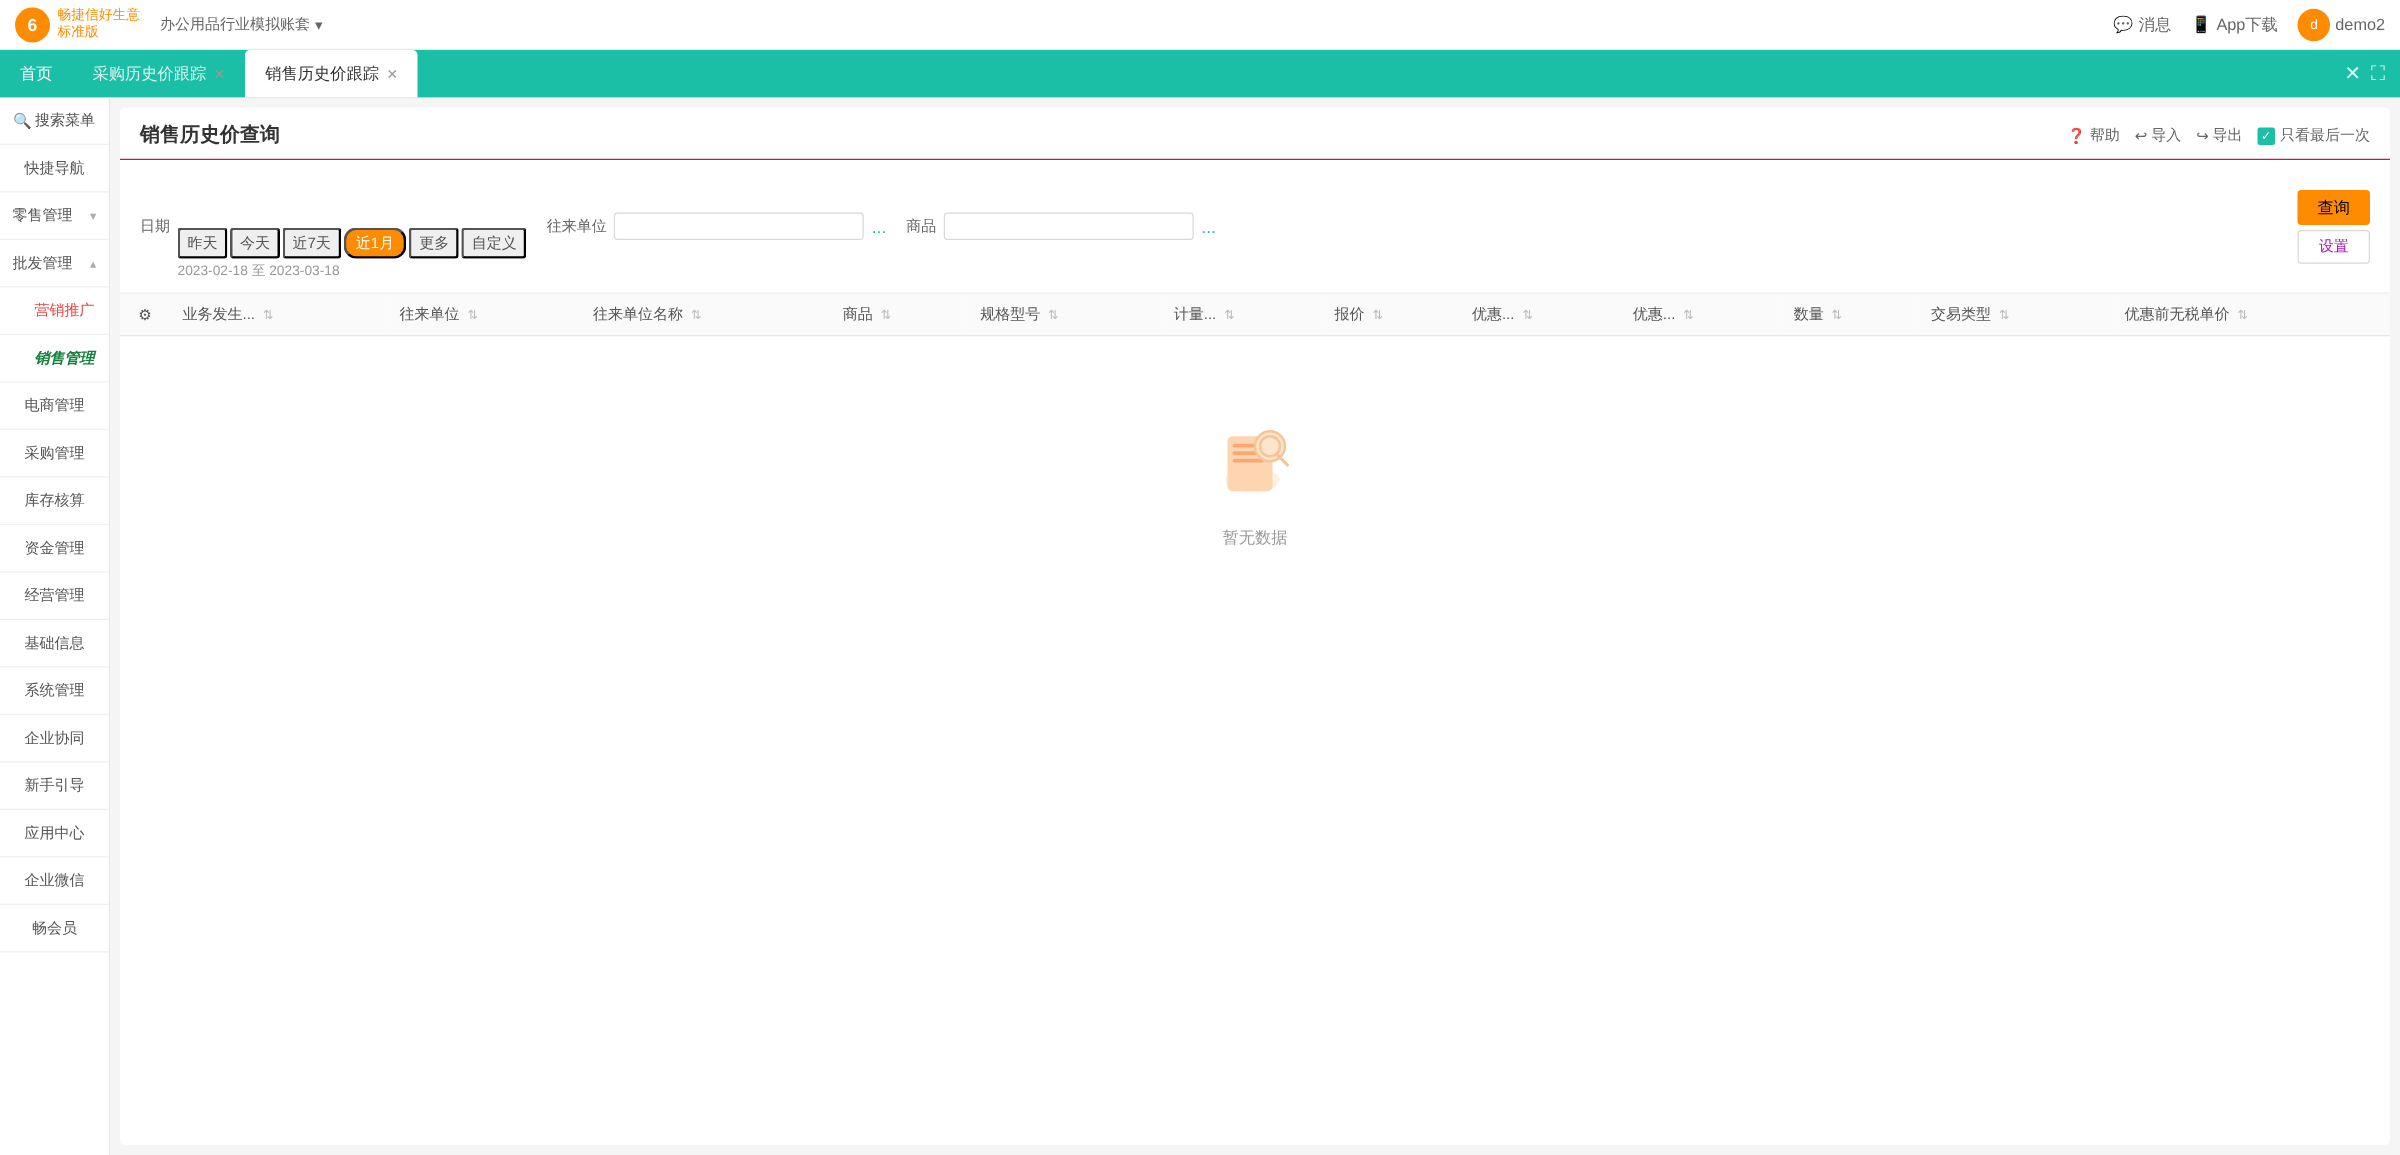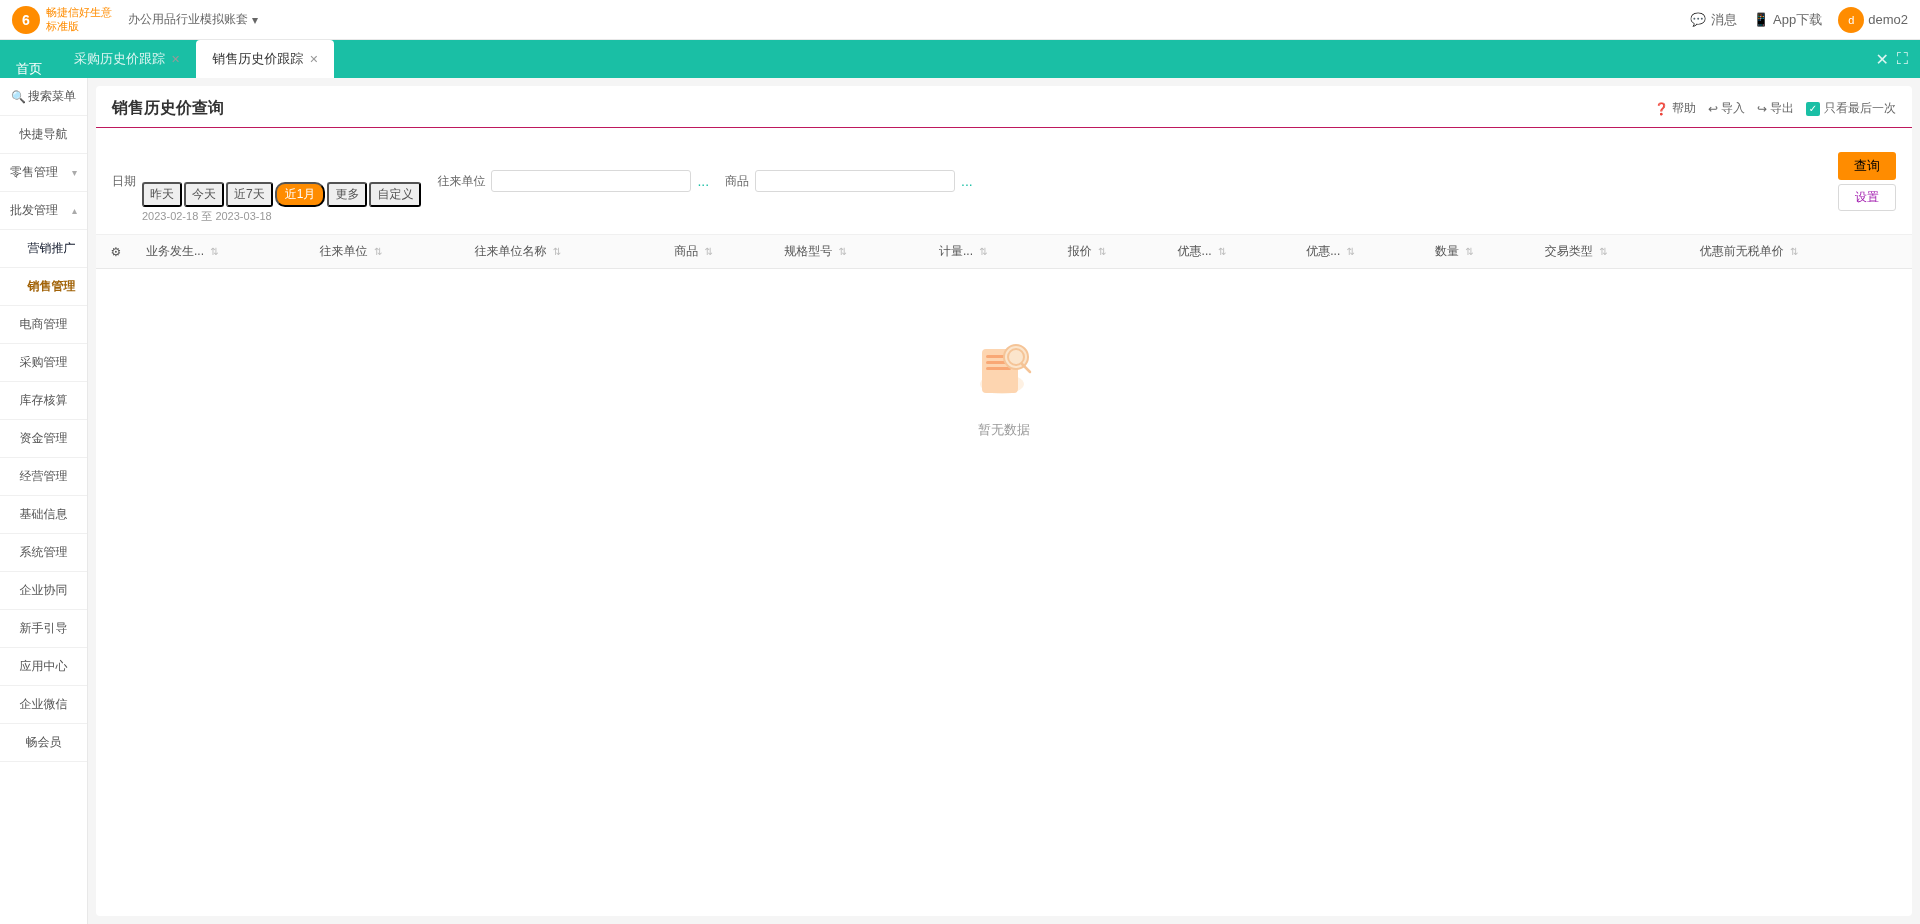--- a/index.html
+++ b/index.html
@@ -42,21 +42,21 @@
       color: rgba(255,255,255,0.85);
       position: relative;
       gap: 6px;
       white-space: nowrap;
     }
     .tab.active {
       background: white;
       color: #333;
       border-radius: 4px 4px 0 0;
     }
-    .tab.home { color: white; align-items: flex-end; }
+    .tab.home { color: white; }
     .tab-close { font-size: 11px; color: #999; cursor: pointer; }
     .tab.active .tab-close { color: #999; }
     .tab-bar-right { margin-left: auto; display: flex; align-items: center; gap: 8px; padding-right: 12px; }
     .tab-bar-right-btn { color: rgba(255,255,255,0.85); cursor: pointer; font-size: 16px; }
 
     
     .main-layout {
       display: flex;
       flex: 1;
       overflow: hidden;
@@ -250,24 +250,24 @@
       <span>快捷导航</span>
     </div>
     <div class="sidebar-item has-arrow">
       <span>零售管理</span>
       <span class="arrow">▾</span>
     </div>
     <div class="sidebar-item has-arrow">
       <span>批发管理</span>
       <span class="arrow">▴</span>
     </div>
-    <div class="sidebar-item" style="padding-left:20px; font-size:12px; color:#0f172a;">
+    <div class="sidebar-item" style="padding-left:20px; font-size:12px; color:#ef4444;">
       <span>营销推广</span>
     </div>
-    <div class="sidebar-item" style="padding-left:20px; font-size:12px; color:#a16207; font-weight:bold;">
+    <div class="sidebar-item" style="padding-left:20px; font-size:12px; color:#15803d; font-weight:bold;font-style:italic;">
       <span>销售管理</span>
     </div>
     <div class="sidebar-item">
       <span>电商管理</span>
     </div>
     <div class="sidebar-item">
       <span>采购管理</span>
     </div>
     <div class="sidebar-item">
       <span>库存核算</span>

